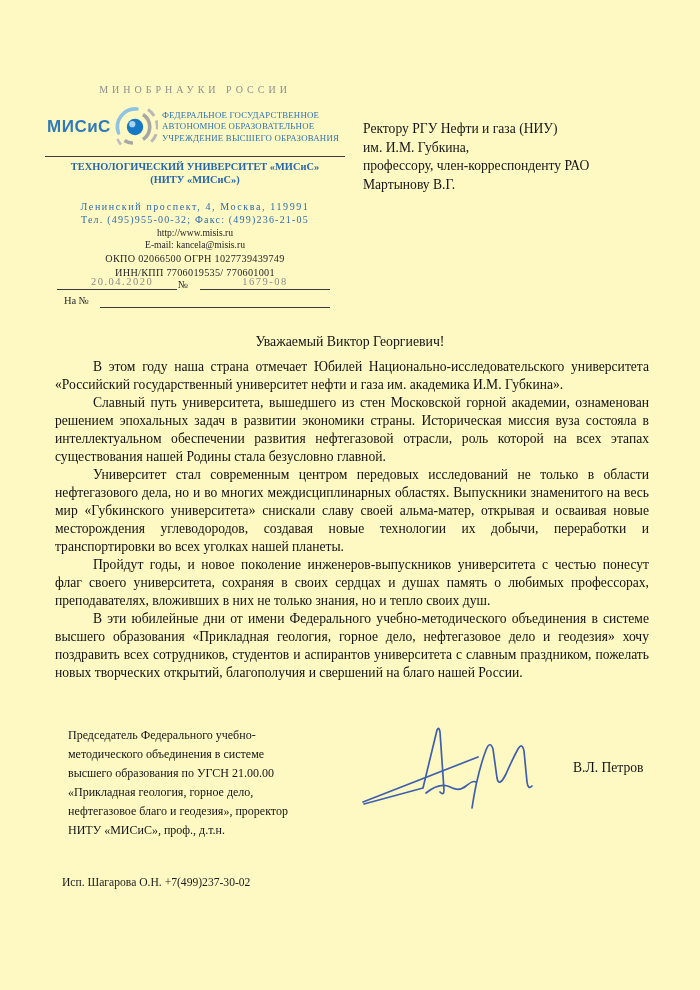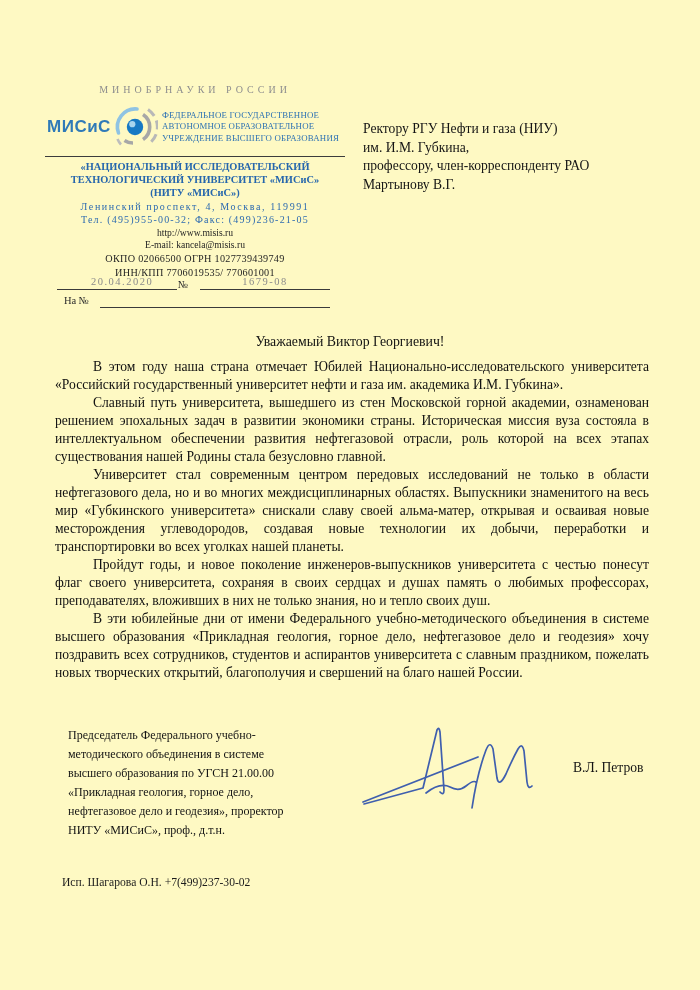--- a/index.html
+++ b/index.html
@@ -89,21 +89,20 @@
     <div class="org-type">
       <div>ФЕДЕРАЛЬНОЕ ГОСУДАРСТВЕННОЕ</div>
       <div>АВТОНОМНОЕ ОБРАЗОВАТЕЛЬНОЕ</div>
       <div>УЧРЕЖДЕНИЕ ВЫСШЕГО ОБРАЗОВАНИЯ</div>
     </div>
   </div>
 
   <div class="abs head-rule"></div>
 
   <div class="abs uni-title">
-    <div>«НАЦИОНАЛЬНЫЙ ИССЛЕДОВАТЕЛЬСКИЙ</div>
     <div>ТЕХНОЛОГИЧЕСКИЙ УНИВЕРСИТЕТ «МИСиС»</div>
     <div>(НИТУ «МИСиС»)</div>
   </div>
 
   <div class="abs addr">Ленинский проспект, 4, Москва, 119991</div>
   <div class="abs phone">Тел. (495)955-00-32; Факс: (499)236-21-05</div>
   <div class="abs contact" style="top:227px;">http://www.misis.ru</div>
   <div class="abs contact" style="top:239px;">E-mail: kancela@misis.ru</div>
   <div class="abs reg" style="top:253px;">ОКПО 02066500  ОГРН 1027739439749</div>
   <div class="abs reg" style="top:267px;">ИНН/КПП 7706019535/ 770601001</div>
@@ -131,21 +130,21 @@
     <p>Университет стал современным центром передовых исследований не только в области нефтегазового дела, но и во многих междисциплинарных областях. Выпускники знаменитого на весь мир «Губкинского университета» снискали славу своей альма-матер, открывая и осваивая новые месторождения углеводородов, создавая новые технологии их добычи, переработки и транспортировки во всех уголках нашей планеты.</p>
     <p>Пройдут годы, и новое поколение инженеров-выпускников университета с честью понесут флаг своего университета, сохраняя в своих сердцах и душах память о любимых профессорах, преподавателях, вложивших в них не только знания, но и тепло своих душ.</p>
     <p>В эти юбилейные дни от имени Федерального учебно-методического объединения в системе высшего образования «Прикладная геология, горное дело, нефтегазовое дело и геодезия» хочу поздравить всех сотрудников, студентов и аспирантов университета с славным праздником, пожелать новых творческих открытий, благополучия и свершений на благо нашей России.</p>
   </div>
 
   <div class="abs sig-title">
     <div>Председатель Федерального учебно-</div>
     <div>методического объединения в системе</div>
     <div>высшего образования по УГСН 21.00.00</div>
     <div>«Прикладная геология, горное дело,</div>
-    <div>нефтегазовое дело и геодезия», проректор</div>
+    <div>нефтегазовое благо и геодезия», проректор</div>
     <div>НИТУ «МИСиС»,  проф., д.т.н.</div>
   </div>
 
   <svg class="abs sig-svg" viewBox="0 0 185 110">
     <g fill="none" stroke="#3f5fae" stroke-width="1.7" stroke-linecap="round" stroke-linejoin="round">
       <path d="M 3 86 L 118 41"></path>
       <path d="M 4 88 L 63 72 L 77 14 Q 79 10 80 16 L 84 74 Q 84 80 80 76"></path>
       <path d="M 66 77 Q 80 66 90 71 Q 99 76 106 70 T 116 66"></path>
       <path d="M 112 92 Q 117 58 126 34 Q 130 24 133 33 L 137 62 Q 139 72 146 58 Q 153 42 158 33 Q 162 26 164 35 L 167 66 Q 168 74 172 70"></path>
     </g>

